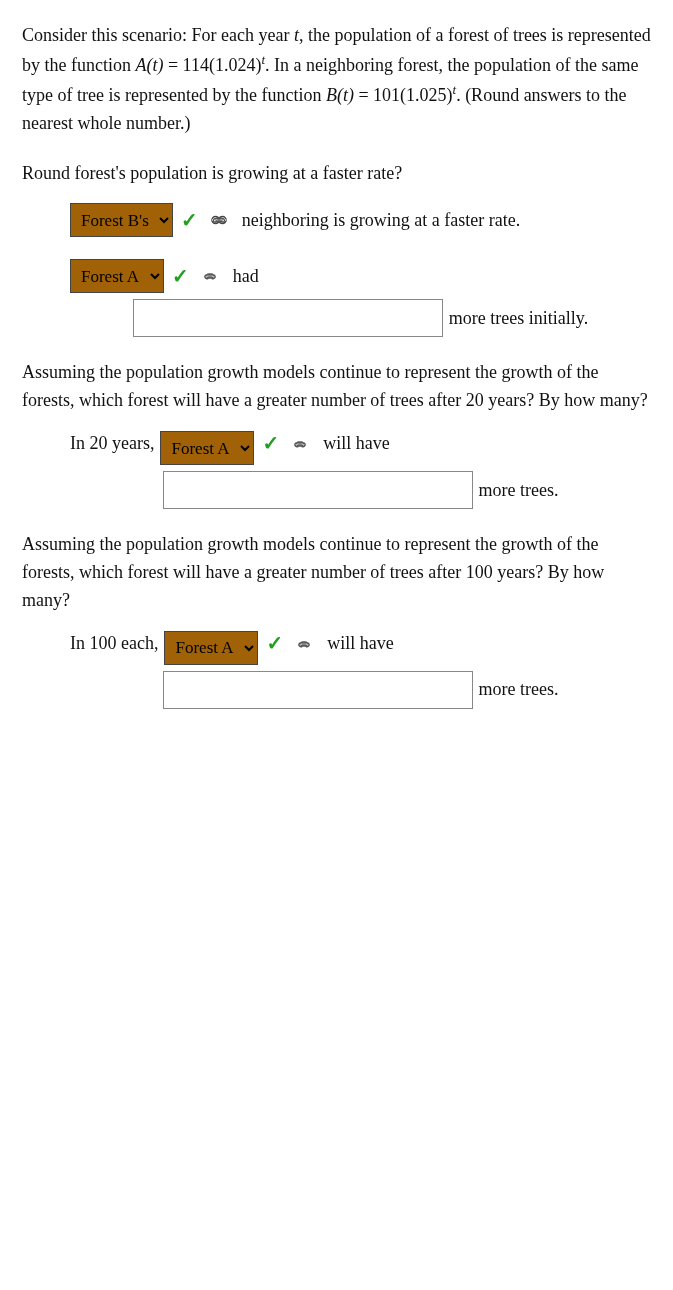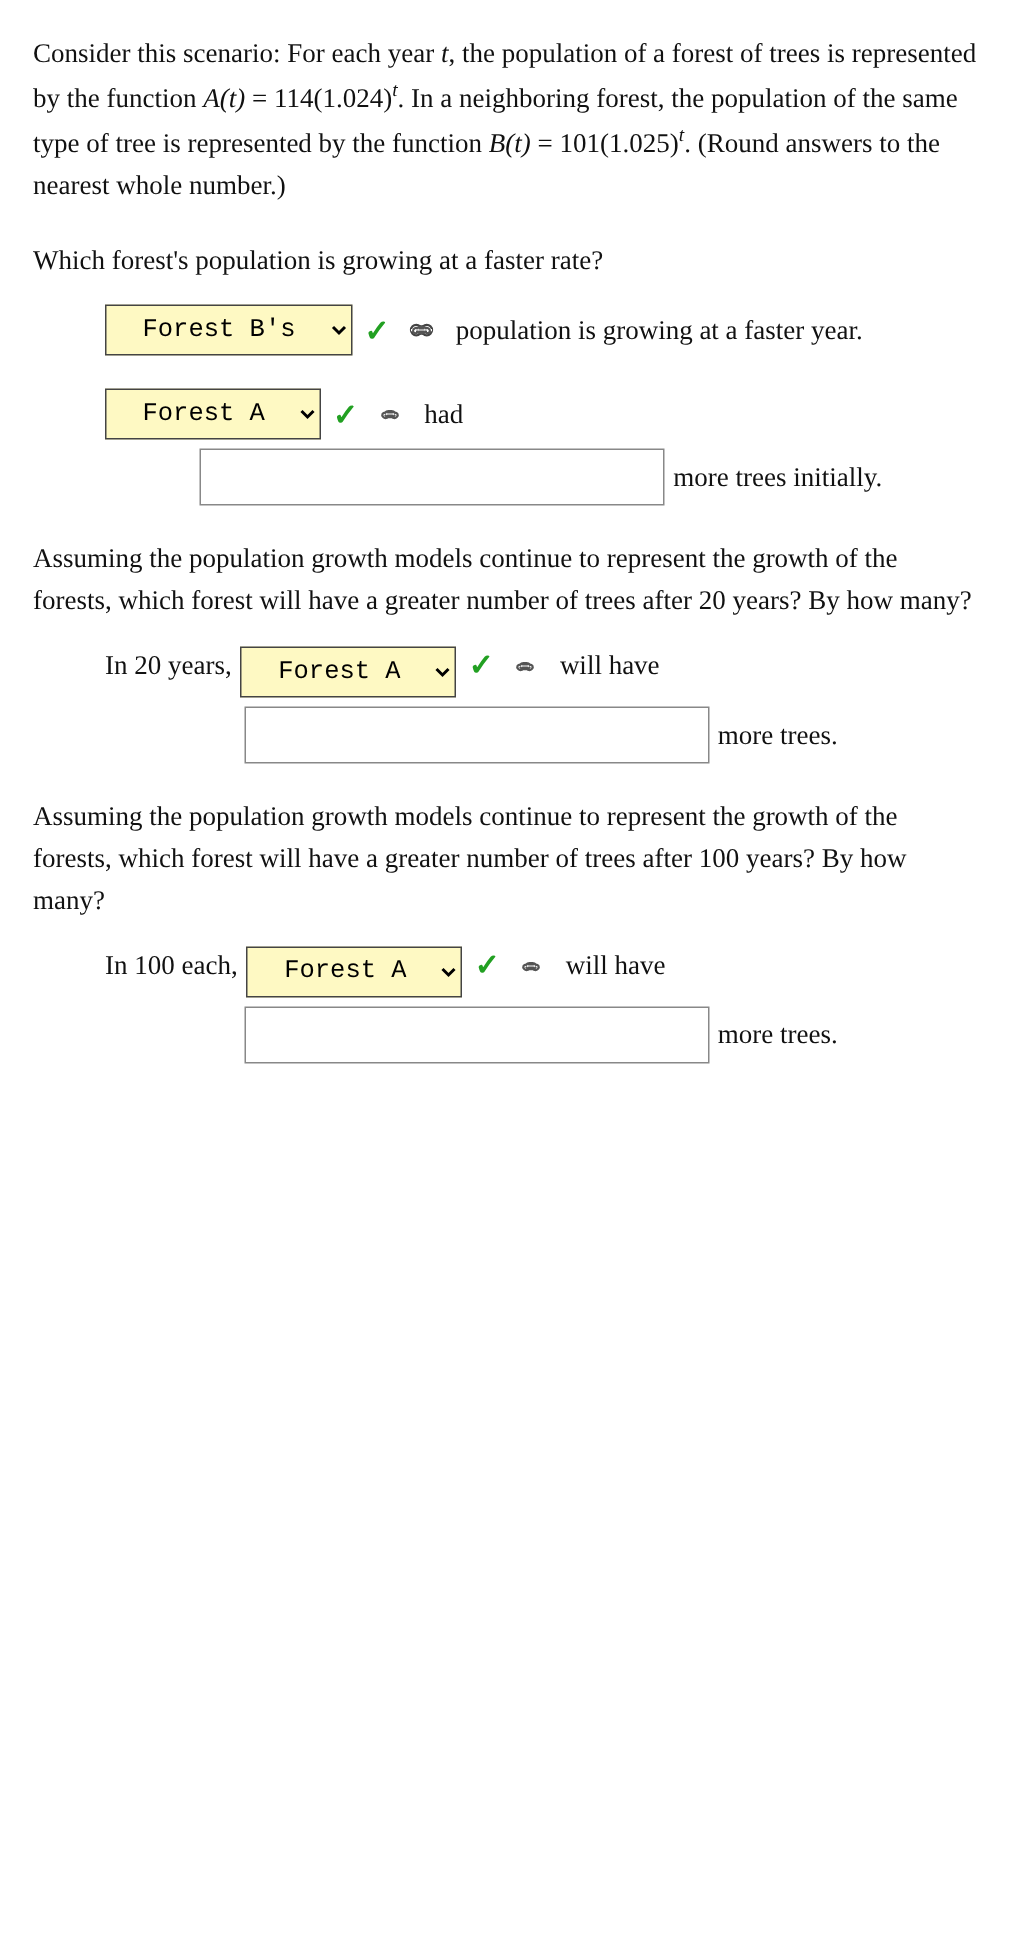--- a/index.html
+++ b/index.html
@@ -45,24 +45,24 @@
       margin-bottom: 6px;
       padding-left: 48px;
     }
     .dropdown-wrapper {
       display: inline-flex;
       align-items: center;
       gap: 4px;
     }
     select {
       border: 1.5px solid #444;
-      background: #fef9c3;
+      background: #a16207;
       font-size: 17px;
-      font-family: Liberation Mono, monospace;
-      padding: 2px 20px;
+      font-family: Liberation Serif, serif;
+      padding: 2px 6px;
       height: 34px;
       cursor: pointer;
       appearance: auto;
     }
     .check-icon {
       color: #22a022;
       font-size: 20px;
       font-weight: bold;
       margin-left: 2px;
       margin-right: 2px;
@@ -112,21 +112,21 @@
     }
   </style>
 </head>
 <body>
 
 <div class="scenario-text">
   <span>Consider this scenario: For each year </span><span class="math">t</span><span>, the population of a forest of trees is represented by the function </span><span class="math-func">A(t)</span><span> = 114(1.024)</span><sup>t</sup><span>. In a neighboring forest, the population of the same type of tree is represented by the function </span><span class="math-func">B(t)</span><span> = 101(1.025)</span><sup>t</sup><span>. (Round answers to the nearest whole number.)</span>
 </div>
 
 <div class="question-block">
-  <div class="question-text">Which forest's population is growing at a faster rate?</div>
+  <div class="question-text">Round forest's population is growing at a faster rate?</div>
   <div class="answer-row">
     <div class="dropdown-wrapper">
       <select>
         <option>Forest A's</option>
         <option selected="">Forest B's</option>
       </select>
     </div>
     <span class="check-icon">✓</span>
     <span class="link-icon">
       <svg viewBox="0 0 22 22" fill="none" xmlns="http://www.w3.org/2000/svg">
@@ -139,21 +139,21 @@
         <g>
           <path d="M8 9.5 Q6 9.5 5.5 11 Q5 12.5 6.5 13 Q8 13.5 8.5 12" stroke="#555" stroke-width="1.4" fill="none" stroke-linecap="round"></path>
           <path d="M14 9.5 Q16 9.5 16.5 11 Q17 12.5 15.5 13 Q14 13.5 13.5 12" stroke="#555" stroke-width="1.4" fill="none" stroke-linecap="round"></path>
           <path d="M9.5 12 L12.5 12" stroke="#555" stroke-width="1.4" stroke-linecap="round"></path>
           <path d="M9.5 10 L12.5 10" stroke="#555" stroke-width="1.4" stroke-linecap="round"></path>
           <path d="M8 10 Q8.5 9 10 9 L12 9 Q13.5 9 14 10" stroke="#555" stroke-width="1.4" fill="none" stroke-linecap="round"></path>
           <path d="M8 12 Q8.5 13 10 13 L12 13 Q13.5 13 14 12" stroke="#555" stroke-width="1.4" fill="none" stroke-linecap="round"></path>
         </g>
       </svg>
     </span>
-    <span class="inline-text">population is growing at a faster year.</span>
+    <span class="inline-text">neighboring is growing at a faster rate.</span>
   </div>
 </div>
 
 <div class="question-block">
   <div class="answer-row">
     <div class="dropdown-wrapper">
       <select>
         <option selected="">Forest A</option>
         <option>Forest B</option>
       </select>

